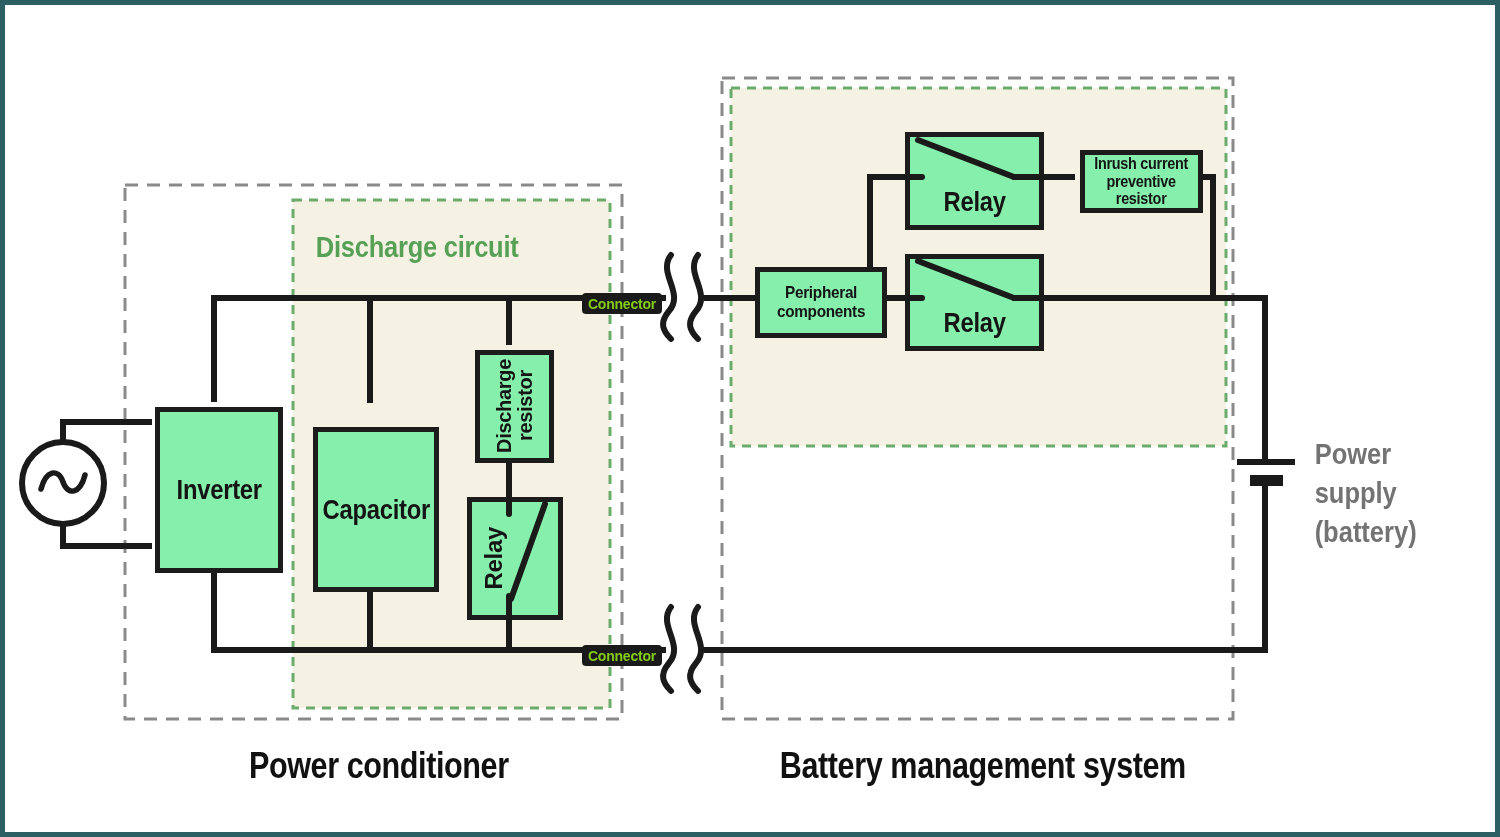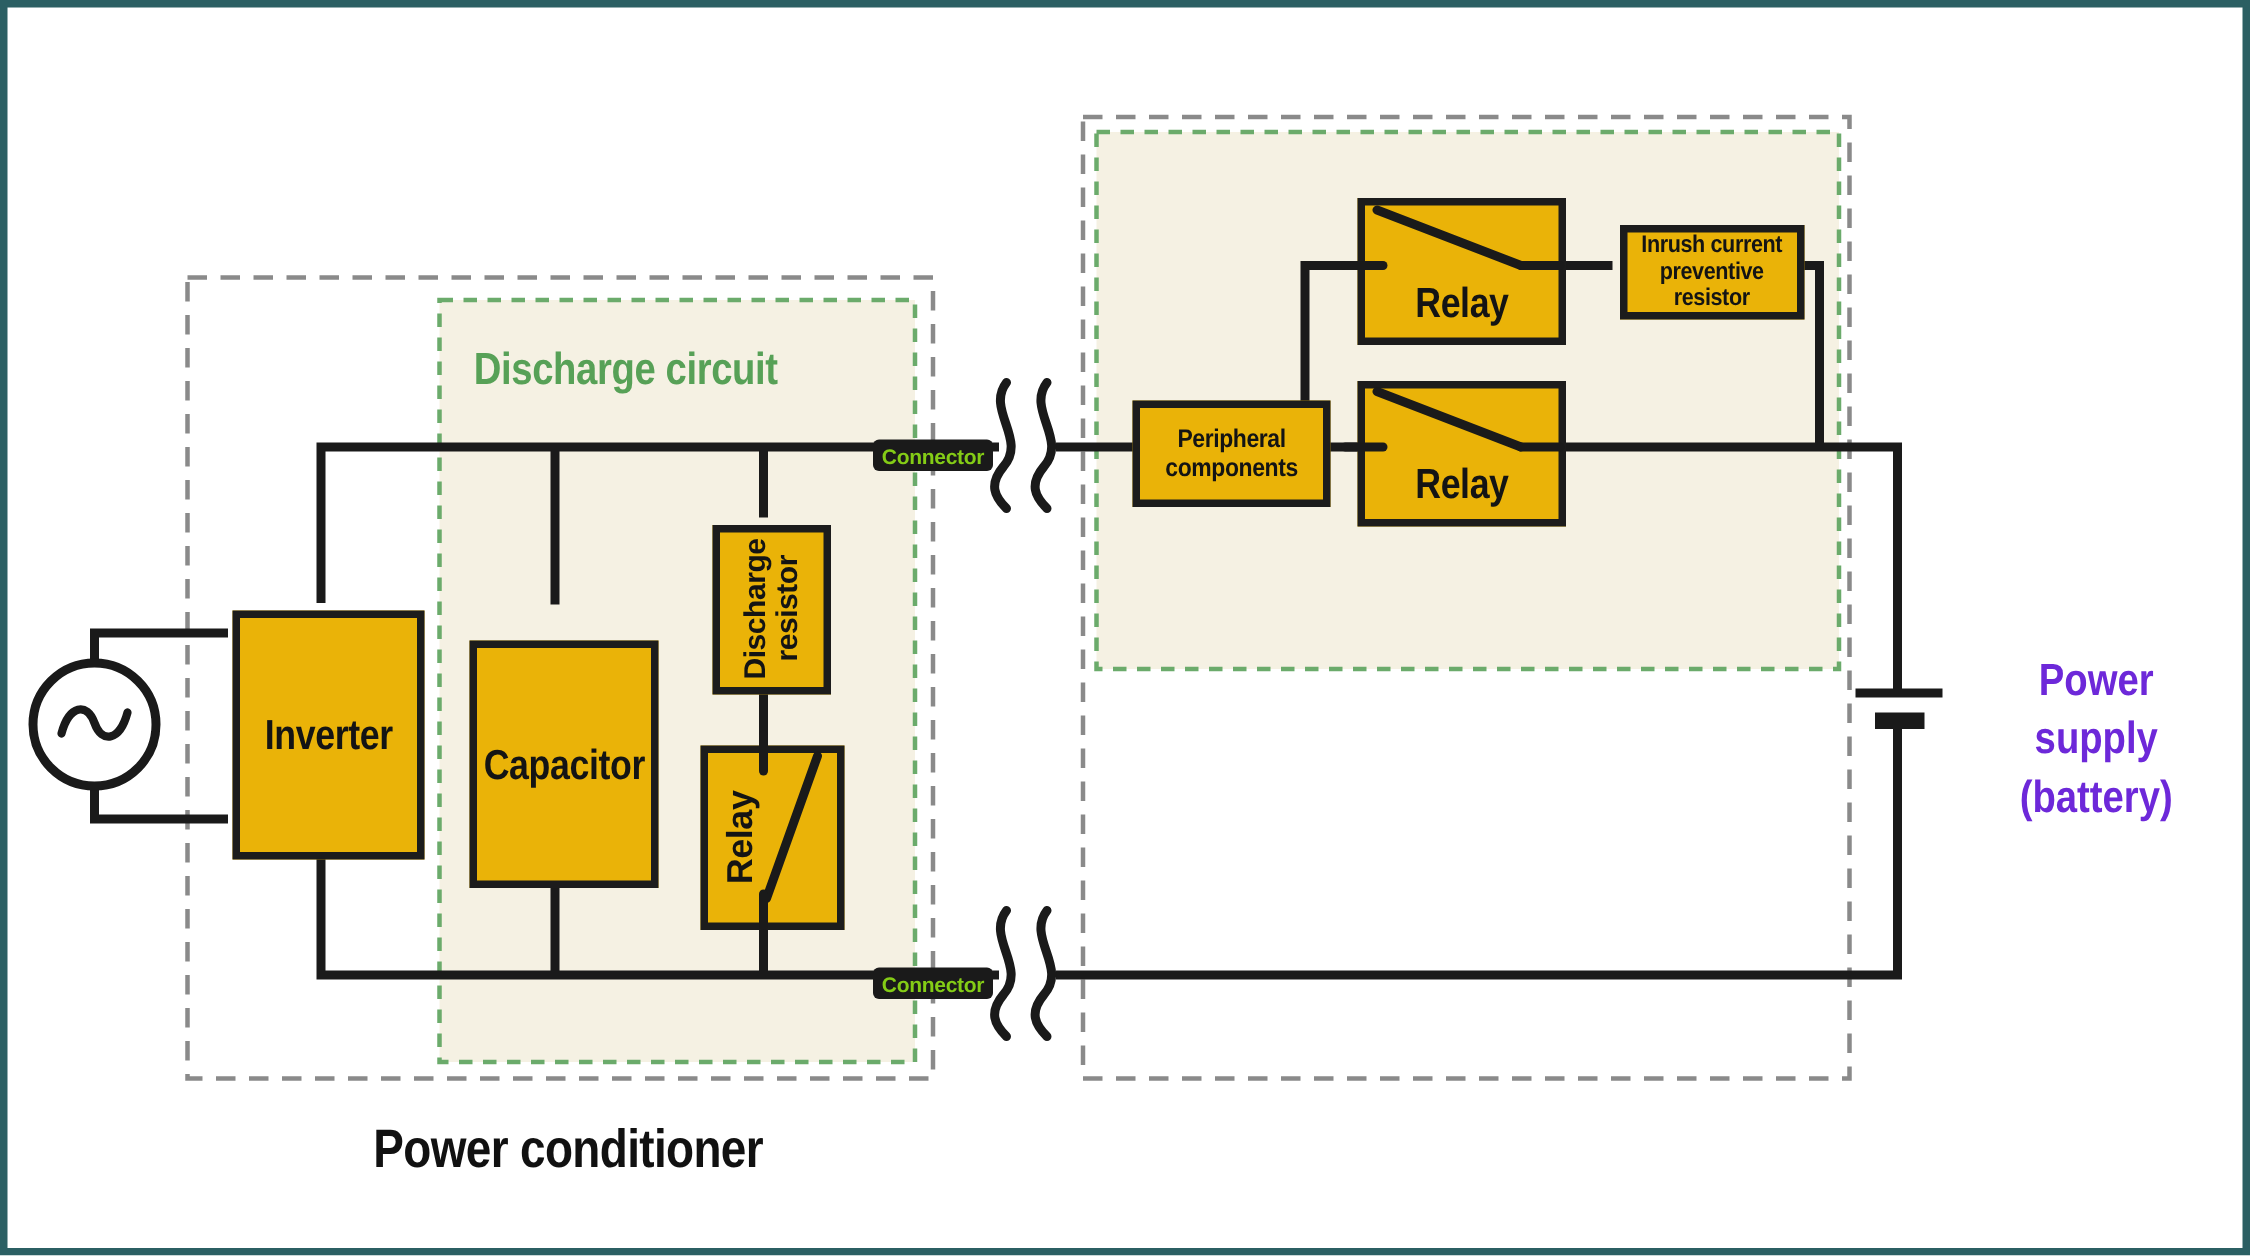--- a/index.html
+++ b/index.html
@@ -5,21 +5,21 @@
   html,body{margin:0;padding:0;background:#ffffff;}
   .stage{
     position:relative;width:1500px;height:837px;background:#ffffff;
     border:5px solid #2b5f63;box-sizing:border-box;overflow:hidden;
     font-family:"Liberation Sans",sans-serif;color:#141414;
   }
   .layer{position:absolute;left:-5px;top:-5px;width:1500px;height:837px;}
   .svg1{z-index:1;} .svg3{z-index:3;}
   .abs{position:absolute;box-sizing:border-box;z-index:2;}
   .box{
-    background:#eab308;border:5px solid #1c1c1c;
+    background:#86efac;border:5px solid #1c1c1c;
     display:flex;align-items:center;justify-content:center;
     text-align:center;font-weight:bold;letter-spacing:-0.3px;
   }
   .cond{transform:scaleX(0.85);}
   .cond2{transform:scaleX(0.9);}
   .pre{white-space:pre-line;}
   .lbl-big{font-size:28px;}
   .relay-h{align-items:flex-end;}
   .relay-h .rl{margin-bottom:7px;font-size:28px;}
   .vert{
@@ -38,22 +38,22 @@
   }
   .gtitle{
     color:#57a157;font-weight:bold;font-size:30px;letter-spacing:-0.3px;
     text-align:center;display:flex;align-items:center;
   }
   .sec-lbl{
     color:#111111;font-weight:bold;font-size:36px;letter-spacing:-0.5px;
     text-align:center;display:flex;align-items:flex-start;justify-content:center;
   }
   .ps-lbl{
-    color:#6d28d9;font-weight:bold;font-size:30px;line-height:1.3;
-    text-align:center;display:flex;align-items:center;justify-content:center;
+    color:#737373;font-weight:bold;font-size:30px;line-height:1.3;
+    display:flex;align-items:center;justify-content:center;
   }
 </style>
 </head>
 <body>
 
 <div class="stage">
 
   <svg class="layer svg1" viewBox="0 0 1500 837">
 
     <rect x="125" y="185" width="497" height="534" fill="none" stroke="#8a8a8a" stroke-width="3" stroke-dasharray="13 9"></rect>
@@ -133,20 +133,23 @@
     <span>Connector</span>
   </div>
 
   <div class="abs gtitle" style="left:293px;top:222px;width:317px;height:40px;">
     <span class="cond">Discharge circuit</span>
   </div>
 
   <div class="abs sec-lbl" style="left:125px;top:740px;width:497px;height:44px;">
     <span class="cond">Power conditioner</span>
   </div>
+  <div class="abs sec-lbl" style="left:722px;top:740px;width:511px;height:44px;">
+    <span class="cond">Battery management system</span>
+  </div>
 
   <div class="abs ps-lbl" style="left:1295px;top:447px;width:195px;height:80px;">
     <span class="pre cond">Power supply
 (battery)</span>
   </div>
 
   <svg class="layer svg3" viewBox="0 0 1500 837" style="pointer-events:none;">
     <g stroke="#1a1a1a" stroke-width="6" fill="none" stroke-linecap="round">
 
       <g>

